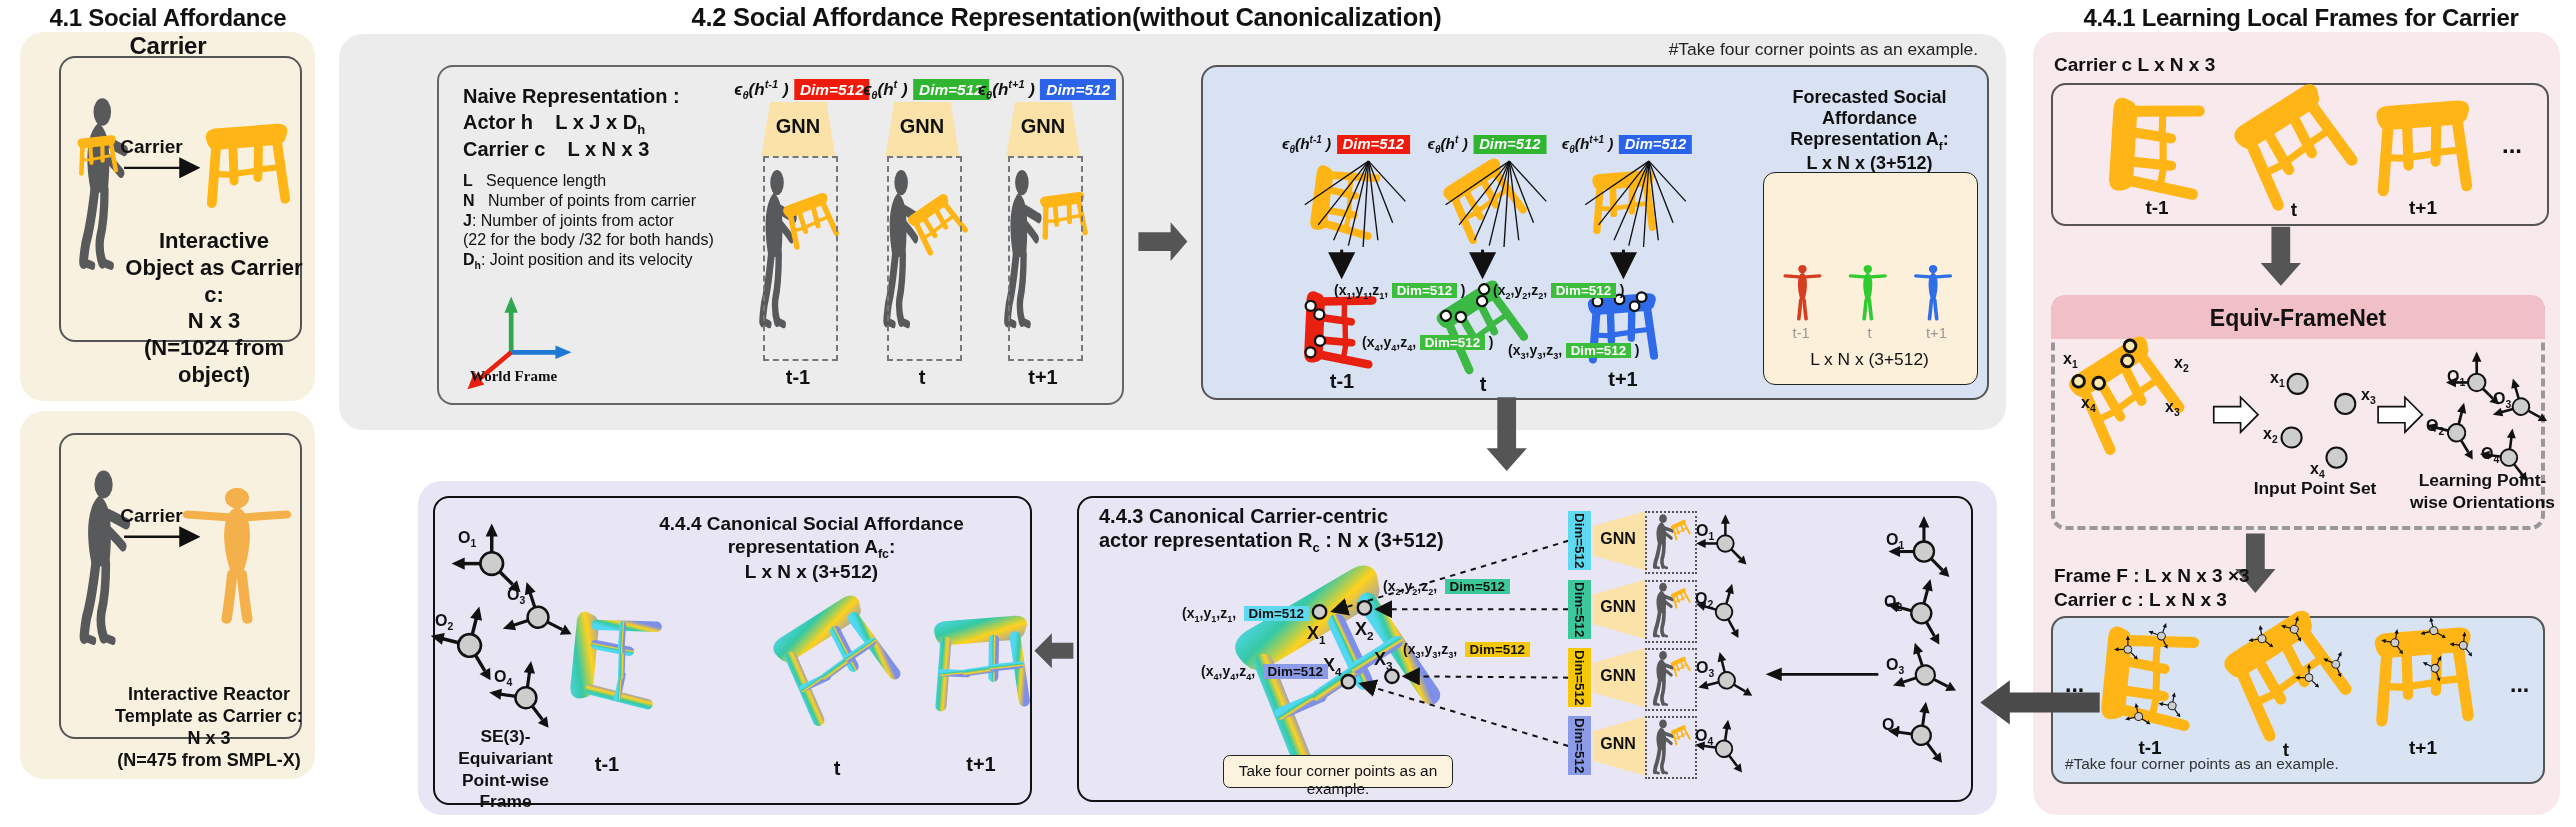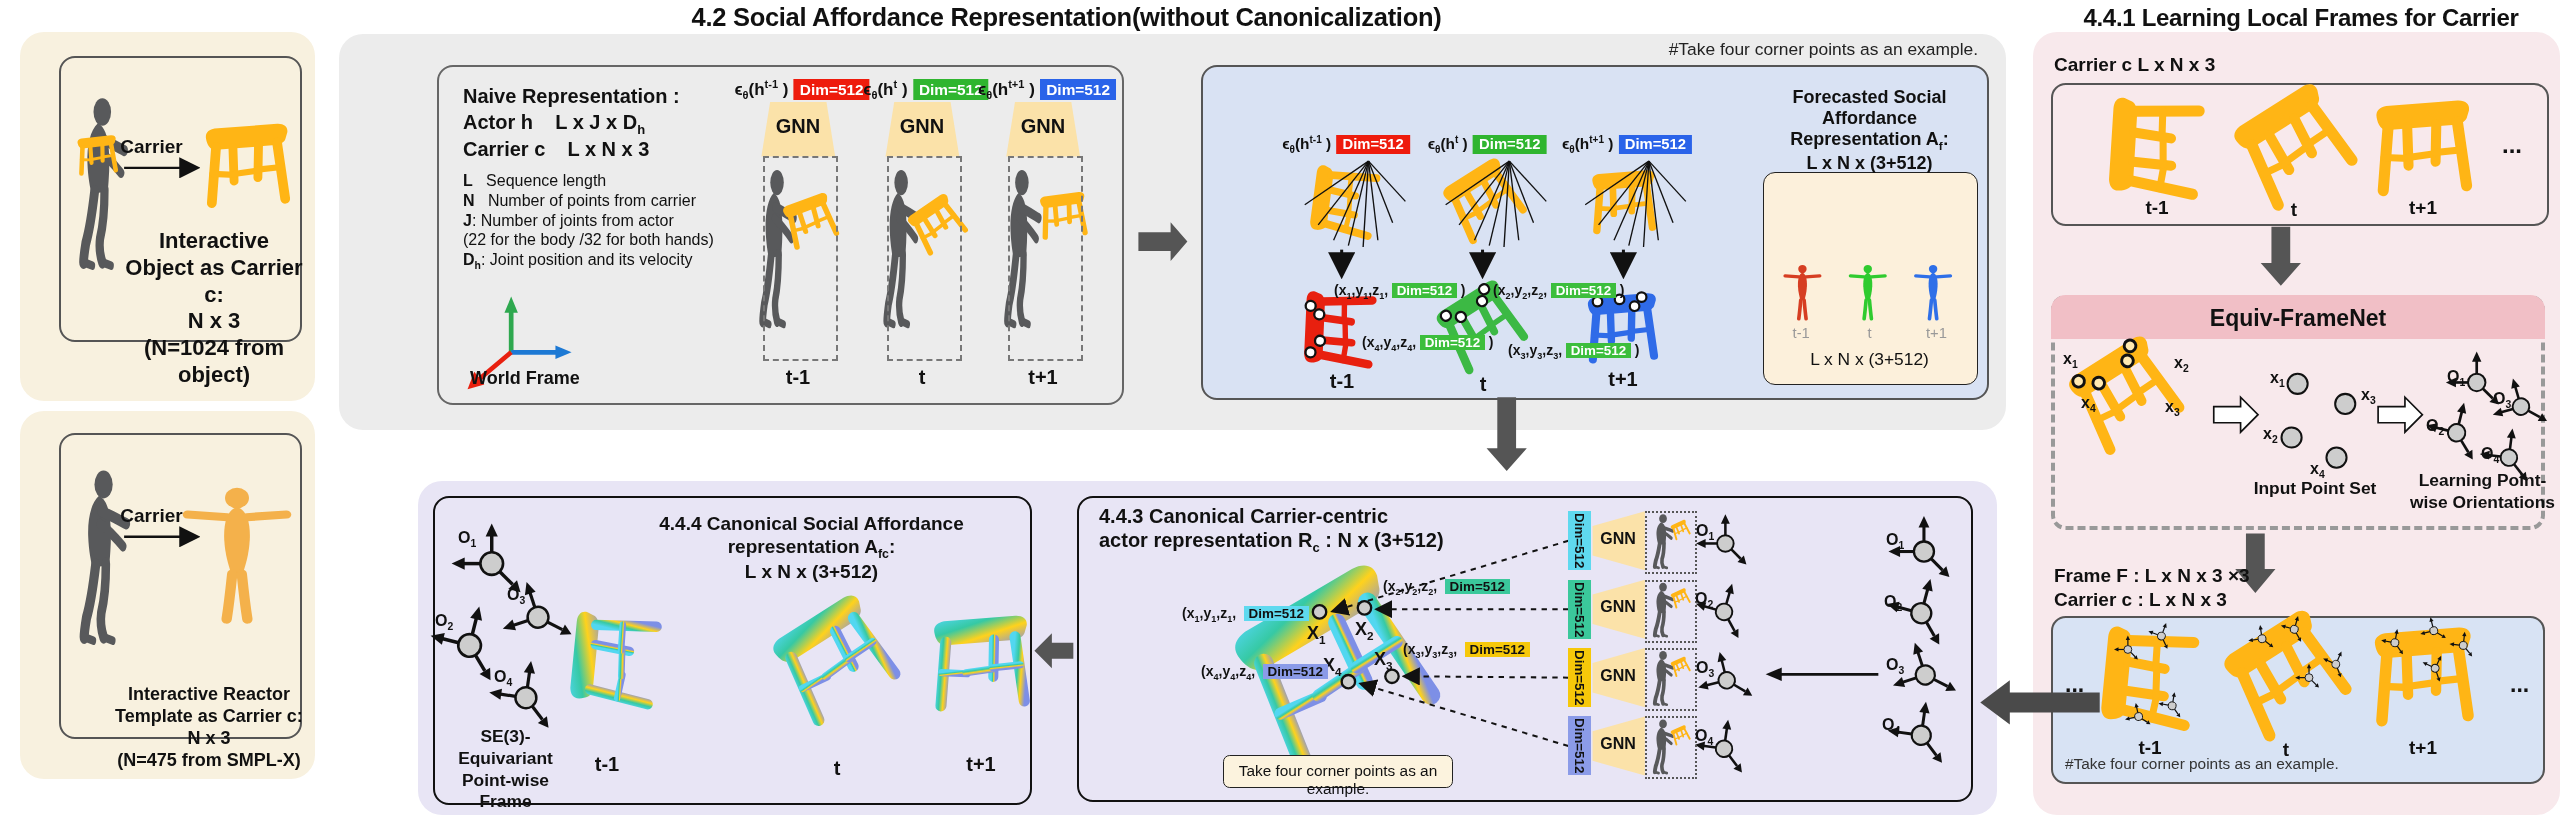--- a/index.html
+++ b/index.html
@@ -10,21 +10,21 @@
   .ctr{text-align:center;}
   .rt{text-align:right;}
   .pre{white-space:pre-line;}
   .panel{position:absolute;border-radius:24px;}
   .inner{position:absolute;border:2.7px solid #555;border-radius:16px;}
   .title{position:absolute;font-weight:bold;font-size:25.5px;letter-spacing:-0.3px;}
   sub{font-size:65%;} sup{font-size:65%;}
   .dim{display:inline-block;color:#fff;font-weight:bold;font-size:15.4px;padding:1.3px 6px;line-height:1.15;}
   .dr{background:#EE1B0C;} .dg{background:#2FB52F;} .db{background:#2A63E9;}
   .eps{font-size:17px;font-weight:bold;}
-  .eps-row{position:absolute;display:flex;align-items:center;gap:5.4px;transform:translateX(-50%);}
+  .eps-row{position:absolute;display:flex;align-items:center;gap:5.4px;transform:translateX(-50%);font-style:italic;}
   .dashcol{position:absolute;border:2px dashed #777;}
   .gnn{position:absolute;font-size:20px;font-weight:bold;text-align:center;}
   .tlab{position:absolute;font-size:20px;font-weight:bold;transform:translateX(-50%);}
   .coord{position:absolute;font-size:14px;font-weight:bold;white-space:nowrap;}
   .hl{display:inline-block;font-weight:bold;padding:0 4.7px;}
   .hl-g{background:#3CBE3C;color:#fff;}
   .hl-cy{background:#5FD9EF;color:#111;}
   .hl-te{background:#3BC89B;color:#111;}
   .hl-ye{background:#F6C80A;color:#111;}
   .hl-pe{background:#8B9BE8;color:#111;}
@@ -354,41 +354,42 @@
     </g>
     <g style="color:#FFB515">
       <use href="#stool" transform="translate(3612,1010) rotate(-2) scale(1.55) translate(-50,-50)"></use>
       <use href="#orient" transform="translate(3570,958) scale(0.45) rotate(10)"></use>
       <use href="#orient" transform="translate(3628,940) scale(0.45) rotate(-14)"></use>
       <use href="#orient" transform="translate(3672,962) scale(0.45) rotate(6)"></use>
       <use href="#orient" transform="translate(3630,996) scale(0.45) rotate(26)"></use>
     </g>
   </svg>
 
+  <div class="title ctr" style="left:13.4px;top:4px;width:309px;font-size:24px;">4.1 Social Affordance Carrier</div>
   <div class="title ctr" style="left:597px;top:2.7px;width:939px;">4.2 Social Affordance Representation(without Canonicalization)</div>
   <div class="title ctr" style="left:2036px;top:4px;width:530px;font-size:24px;">4.4.1 Learning Local Frames for Carrier</div>
 
   <div class="abs b ctr" style="left:111px;top:136px;width:81px;font-size:19px;">Carrier</div>
   <div class="abs b ctr pre" style="left:122px;top:228px;width:184px;font-size:22px;line-height:1.22;">Interactive
 Object as Carrier c:
 N x 3
 (N=1024 from object)</div>
   <div class="abs b ctr" style="left:111px;top:505px;width:81px;font-size:19px;">Carrier</div>
   <div class="abs b ctr pre" style="left:115px;top:639px;width:188px;font-size:18px;line-height:1.22;margin-top:45px;">Interactive Reactor
 Template as Carrier c:
 N x 3
 (N=475 from SMPL-X)</div>
 
   <div class="abs rt" style="left:1576px;top:39px;width:402px;font-size:17.4px;color:#222;">#Take four corner points as an example.</div>
 
   <div class="abs b" style="left:463px;top:85px;font-size:20px;">Naive Representation :</div>
   <div class="abs b" style="left:463px;top:111px;font-size:20px;">Actor h&nbsp;&nbsp;&nbsp;&nbsp;L x J x D<sub>h</sub></div>
   <div class="abs b" style="left:463px;top:138px;font-size:20px;">Carrier c&nbsp;&nbsp;&nbsp;&nbsp;L x N x 3</div>
   <div class="abs" style="left:463px;top:171px;font-size:16px;line-height:1.24;"><b>L</b>&nbsp;&nbsp;&nbsp;Sequence length<br><b>N</b>&nbsp;&nbsp;&nbsp;Number of points from carrier<br><b>J</b>: Number of joints from actor<br>(22 for the body /32 for both hands)<br><b>D<sub>h</sub></b>: Joint position and its velocity</div>
-  <div class="abs b" style="left:470px;top:368px;font-size:18px;">World Frame</div>
+  <div class="abs b" style="left:470px;top:368px;font-size:15px;font-family:Liberation Serif, serif;">World Frame</div>
 
   <div class="eps-row" style="left:802px;top:78px;">
     <span class="eps">ϵ<sub>θ</sub>(h<sup>t-1</sup> )</span>
     <span class="dim dr">Dim=512</span>
   </div>
   <div class="eps-row" style="left:926px;top:78px;">
     <span class="eps">ϵ<sub>θ</sub>(h<sup>t</sup> )</span>
     <span class="dim dg">Dim=512</span>
   </div>
   <div class="eps-row" style="left:1047px;top:78px;">

